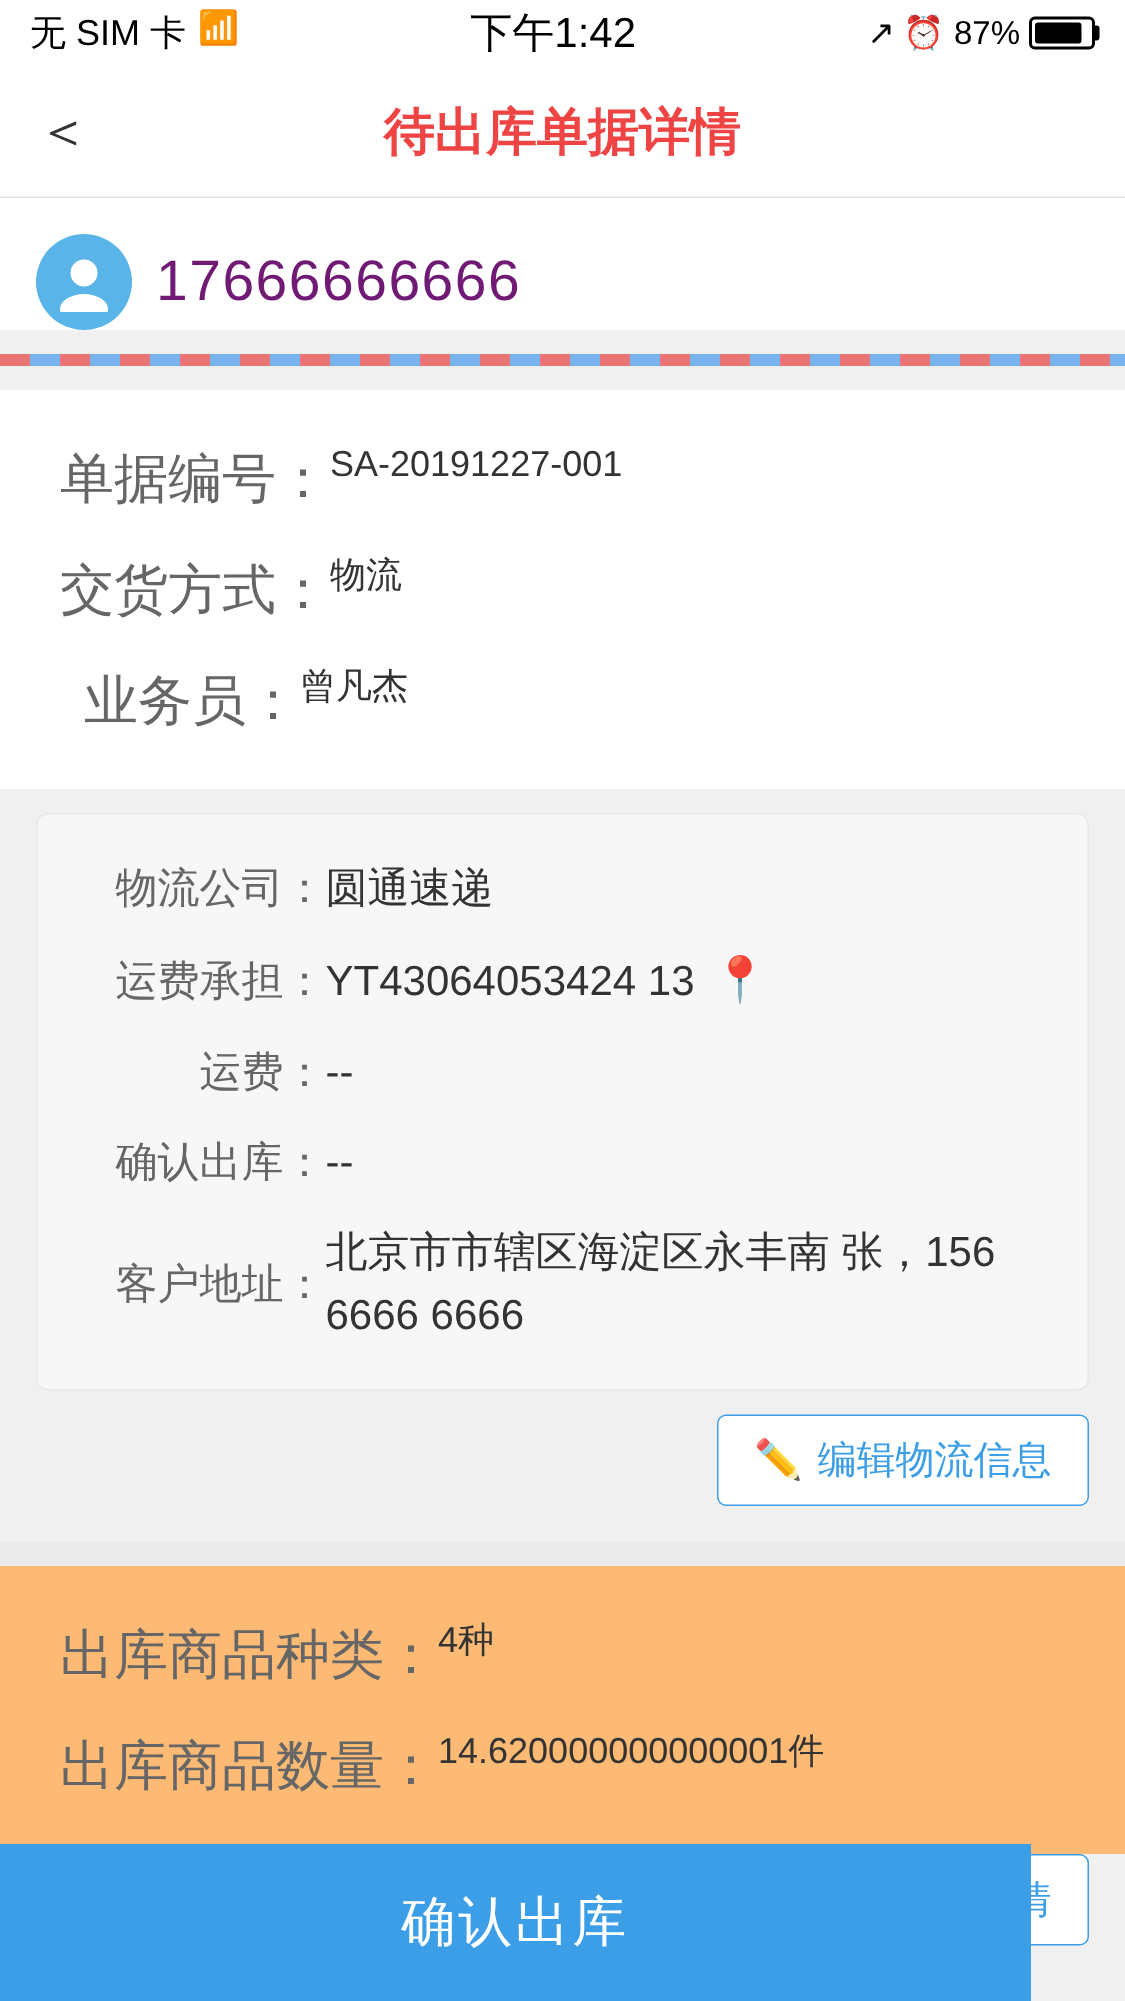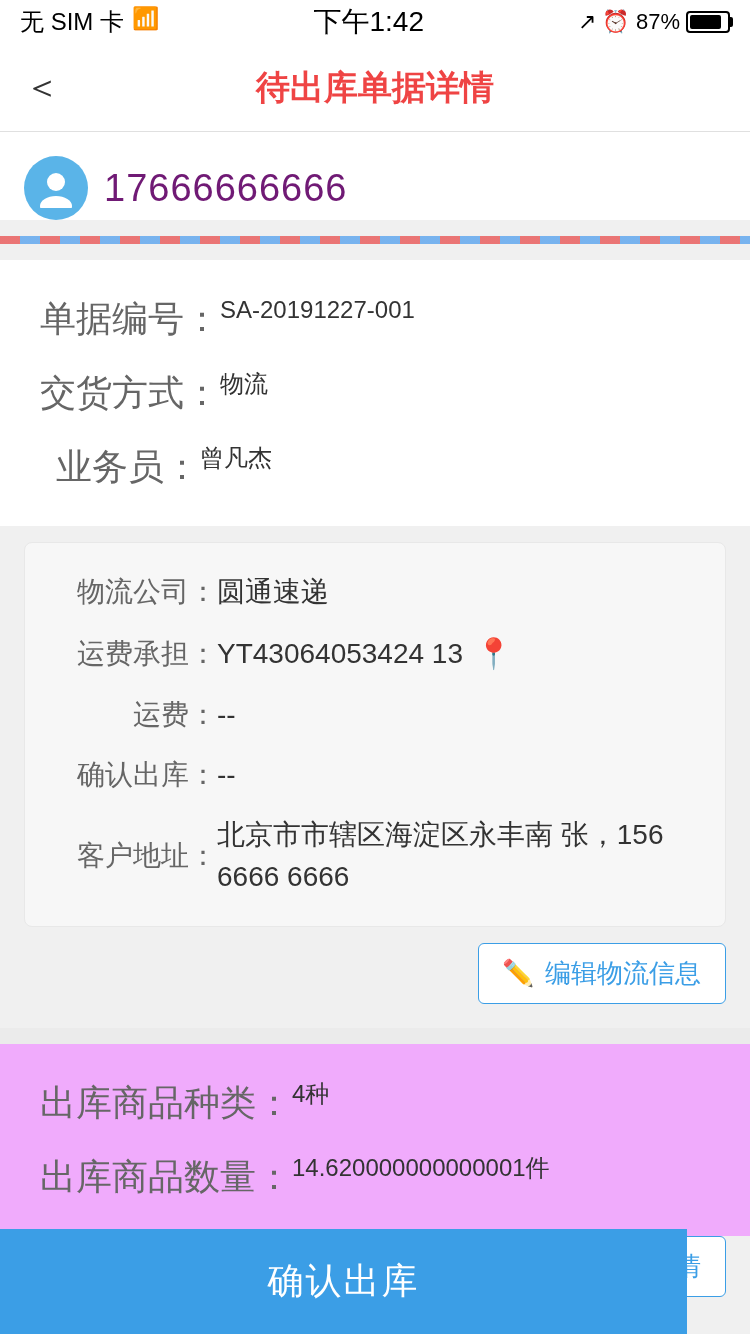--- a/index.html
+++ b/index.html
@@ -214,21 +214,21 @@
 
     
     .section-divider {
       width: 750px;
       height: 16px;
       background: #ebebeb;
     }
 
     
     .product-section {
-      background: #f0abfc;
+      background: #fdba74;
       padding: 32px 40px;
     }
 
     
     .view-details-btn-wrap {
       display: flex;
       justify-content: flex-end;
       padding: 0 24px 24px 0;
     }
     .btn-view-details {

